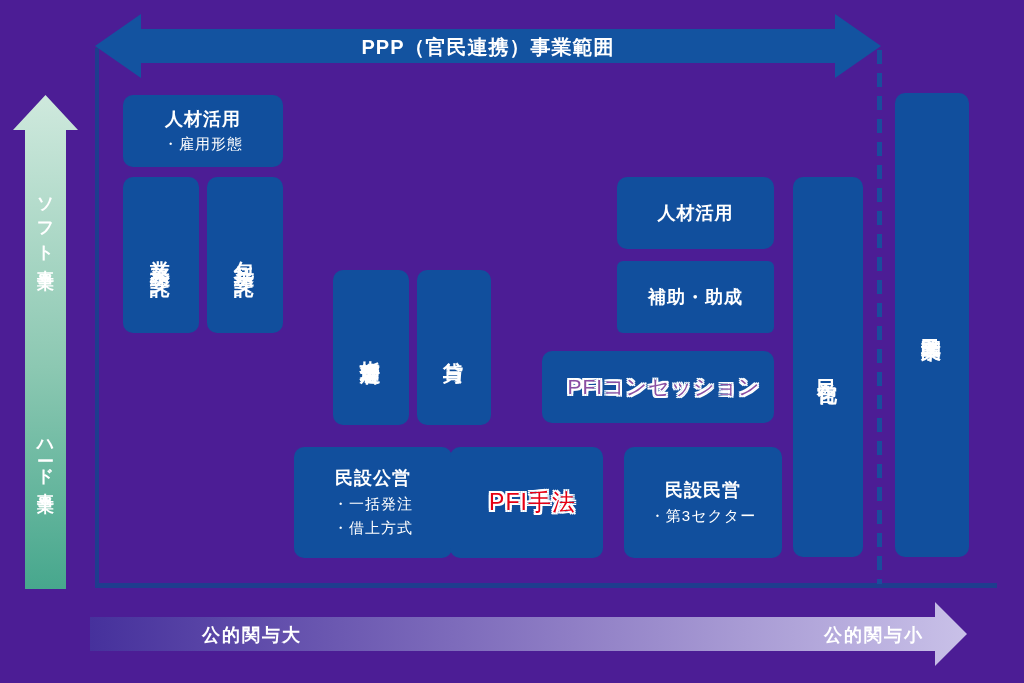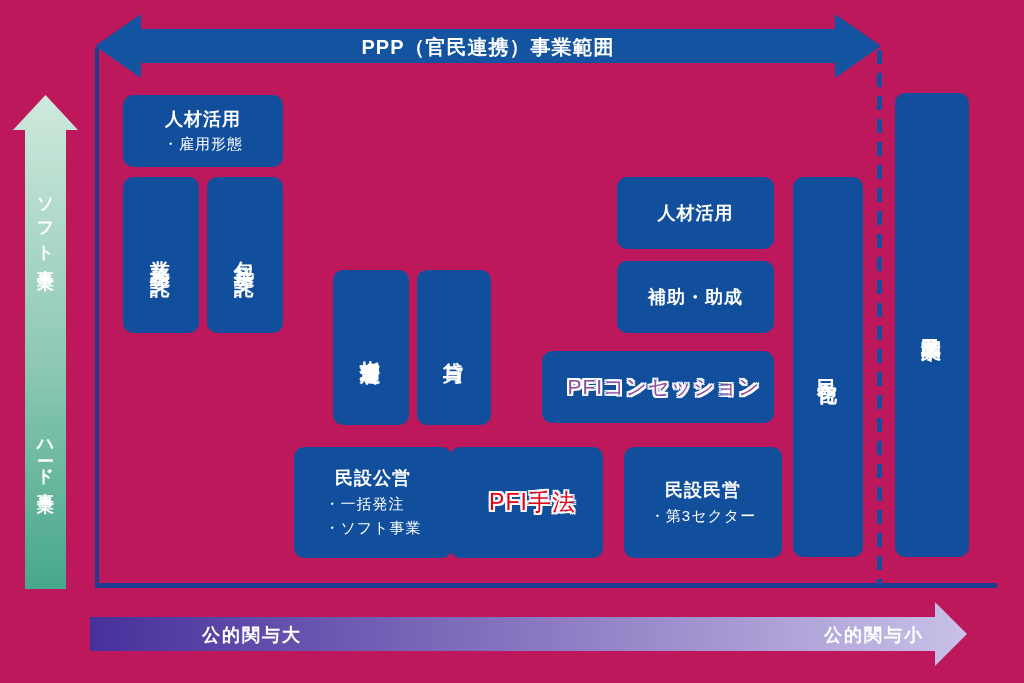--- a/index.html
+++ b/index.html
@@ -11,21 +11,21 @@
     --green-bot:#47A78D;
     --purple-left:#46319C;
     --purple-right:#C9C1E8;
     --red-accent:#E60014;
     --purple-accent:#8A4FA3;
   }
   *{margin:0;padding:0;box-sizing:border-box;}
   html,body{background:#ffffff;}
   body{font-family:"Liberation Sans","DejaVu Sans",sans-serif;}
   .canvas{
-    position:relative;width:1024px;height:683px;background:#be185d;overflow:hidden;
+    position:relative;width:1024px;height:683px;background:#4c1d95;overflow:hidden;
   }
 
   
   .top-arrow{
     position:absolute;left:95px;top:14px;width:786px;height:64px;
     background:var(--arrow-blue);
     clip-path:polygon(0% 50%,5.85% 0%,5.85% 23.4%,94.15% 23.4%,94.15% 0%,100% 50%,94.15% 100%,94.15% 76.6%,5.85% 76.6%,5.85% 100%);
   }
   .top-arrow-label{
     position:absolute;left:95px;top:33px;width:786px;height:28px;
@@ -86,21 +86,21 @@
   .ls1{letter-spacing:1px;}
   .ls3{letter-spacing:3px;}
   .ls5{letter-spacing:5px;}
 
   .b-jinzai{left:123px;top:95px;width:160px;height:72px;gap:1px;}
   .b-gyomu{left:123px;top:177px;width:76px;height:156px;}
   .b-hokatsu{left:207px;top:177px;width:76px;height:156px;}
   .b-shitei{left:333px;top:270px;width:76px;height:155px;}
   .b-taiyo{left:417px;top:270px;width:74px;height:155px;}
   .b-renkei{left:617px;top:177px;width:157px;height:72px;}
-  .b-hojo{left:617px;top:261px;width:157px;height:72px;}
+  .b-hojo{left:617px;top:261px;width:157px;height:72px;border-radius:6px;}
   .b-concession{left:542px;top:351px;width:232px;height:72px;}
   .b-minsetsu-koei{left:294px;top:447px;width:158px;height:111px;gap:2px;}
   .b-pfi{left:450px;top:447px;width:153px;height:111px;}
   .b-minsetsu-minei{left:624px;top:447px;width:158px;height:111px;gap:2px;}
   .b-mineika{left:793px;top:177px;width:70px;height:380px;}
   .b-minkan{left:895px;top:93px;width:74px;height:464px;}
 
   .outline-text{
     font-weight:normal;
     text-shadow:-2px -2px 0 #fff,2px -2px 0 #fff,-2px 2px 0 #fff,2px 2px 0 #fff,
@@ -159,21 +159,21 @@
   </div>
 
   <div class="box b-concession">
     <div class="outline-text concession-text">PFIコンセッション</div>
   </div>
 
   <div class="box b-minsetsu-koei">
     <div class="box-title">民設公営</div>
     <div class="bullet-group">
       <div class="box-bullet">・一括発注</div>
-      <div class="box-bullet">・ソフト事業</div>
+      <div class="box-bullet">・借上方式</div>
     </div>
   </div>
 
   <div class="box b-pfi">
     <div class="outline-text pfi-text">PFI手法</div>
   </div>
 
   <div class="box b-minsetsu-minei">
     <div class="box-title">民設民営</div>
     <div class="bullet-group">

